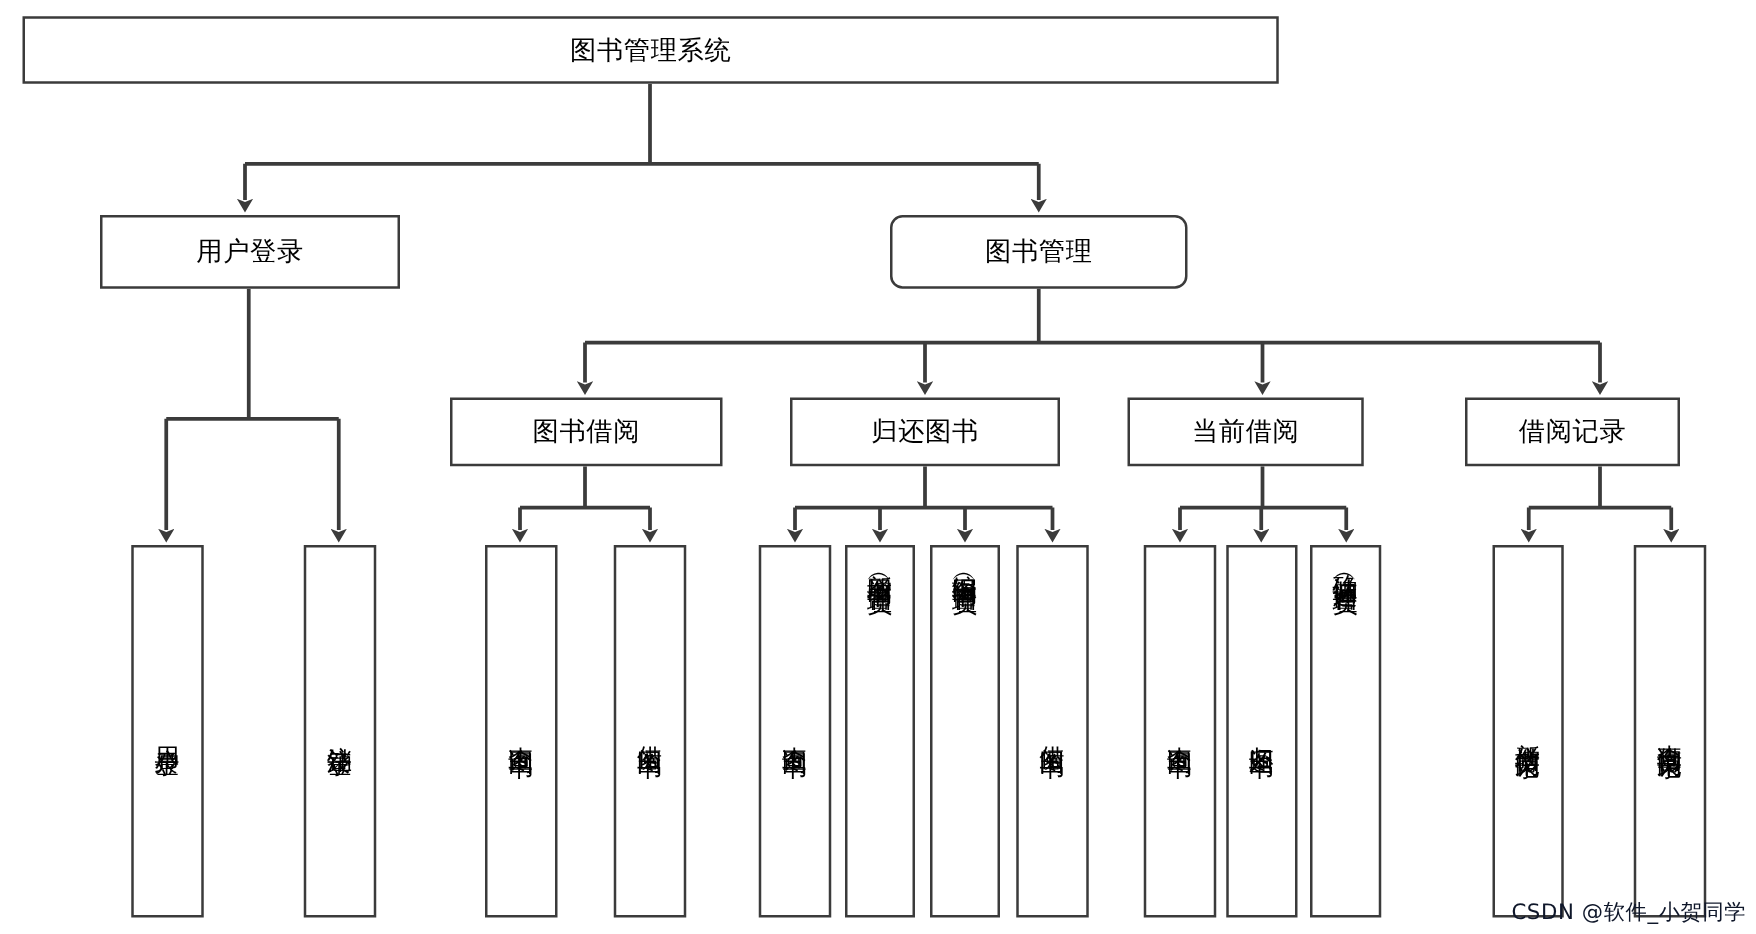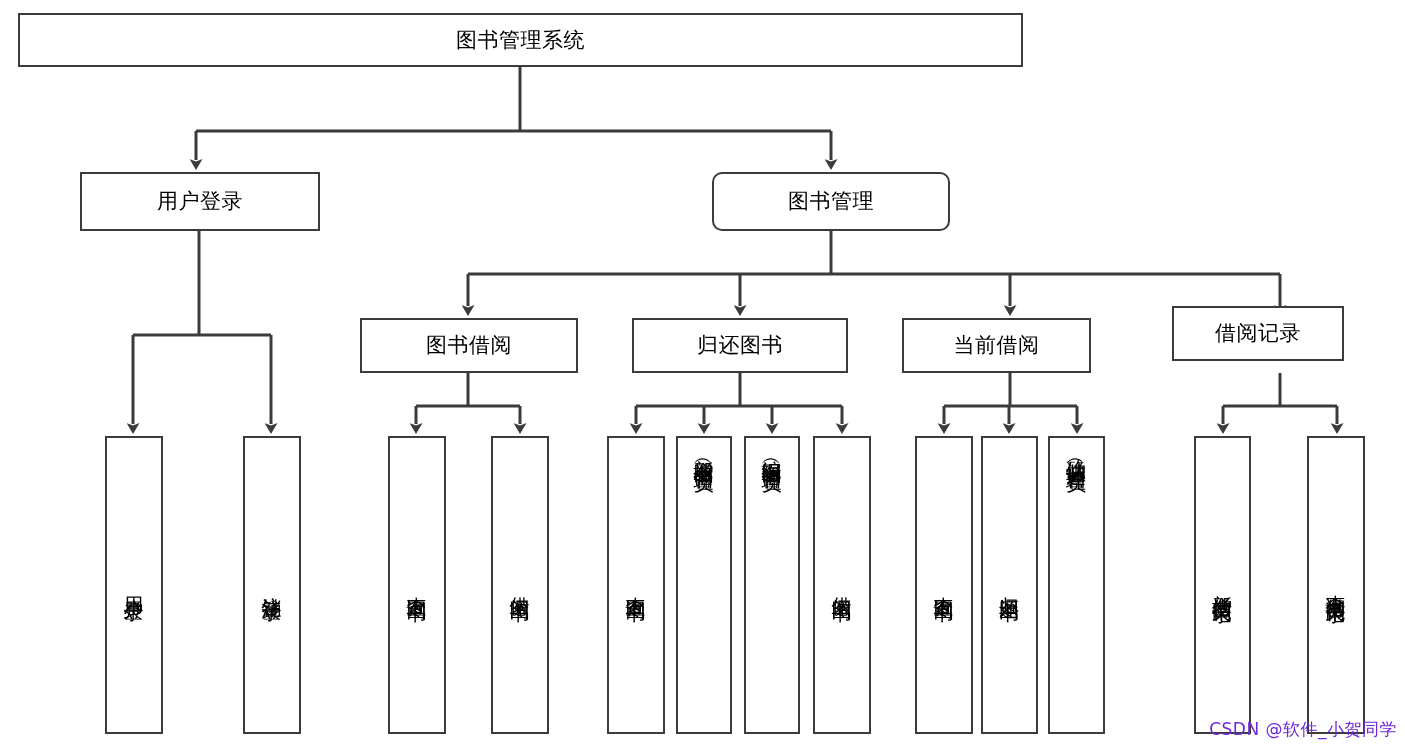--- a/index.html
+++ b/index.html
@@ -59,21 +59,21 @@
   }
   .node.vertical.centered {
     align-items: center;
     padding-top: 0;
   }
   #watermark {
     position: absolute;
     right: 8px;
     bottom: 6px;
     font-size: 17px;
-    color: #6d28d9;
+    color: #0f172a;
     letter-spacing: 0.5px;
     z-index: 5;
     white-space: nowrap;
     font-family: "DejaVu Sans", "Liberation Sans", sans-serif;
   }
 </style>
 </head>
 <body>
 
 <div id="canvas">
@@ -141,21 +141,21 @@
 
   <div class="node" style="left:360px; top:318px; width:218px; height:55px;">
     <span class="lbl">图书借阅</span>
   </div>
   <div class="node" style="left:632px; top:318px; width:216px; height:55px;">
     <span class="lbl">归还图书</span>
   </div>
   <div class="node" style="left:902px; top:318px; width:189px; height:55px;">
     <span class="lbl">当前借阅</span>
   </div>
-  <div class="node" style="left:1172px; top:306px; width:172px; height:55px;font-family:Liberation Serif, serif;">
+  <div class="node" style="left:1172px; top:318px; width:172px; height:55px;font-family:Liberation Serif, serif;">
     <span class="lbl">借阅记录</span>
   </div>
 
   <div class="node vertical centered" style="left:105px; top:436px; width:58px; height:298px;">
     <span class="lbl">用户登录</span>
   </div>
   <div class="node vertical centered" style="left:243px; top:436px; width:58px; height:298px;">
     <span class="lbl">注销登录</span>
   </div>
 

